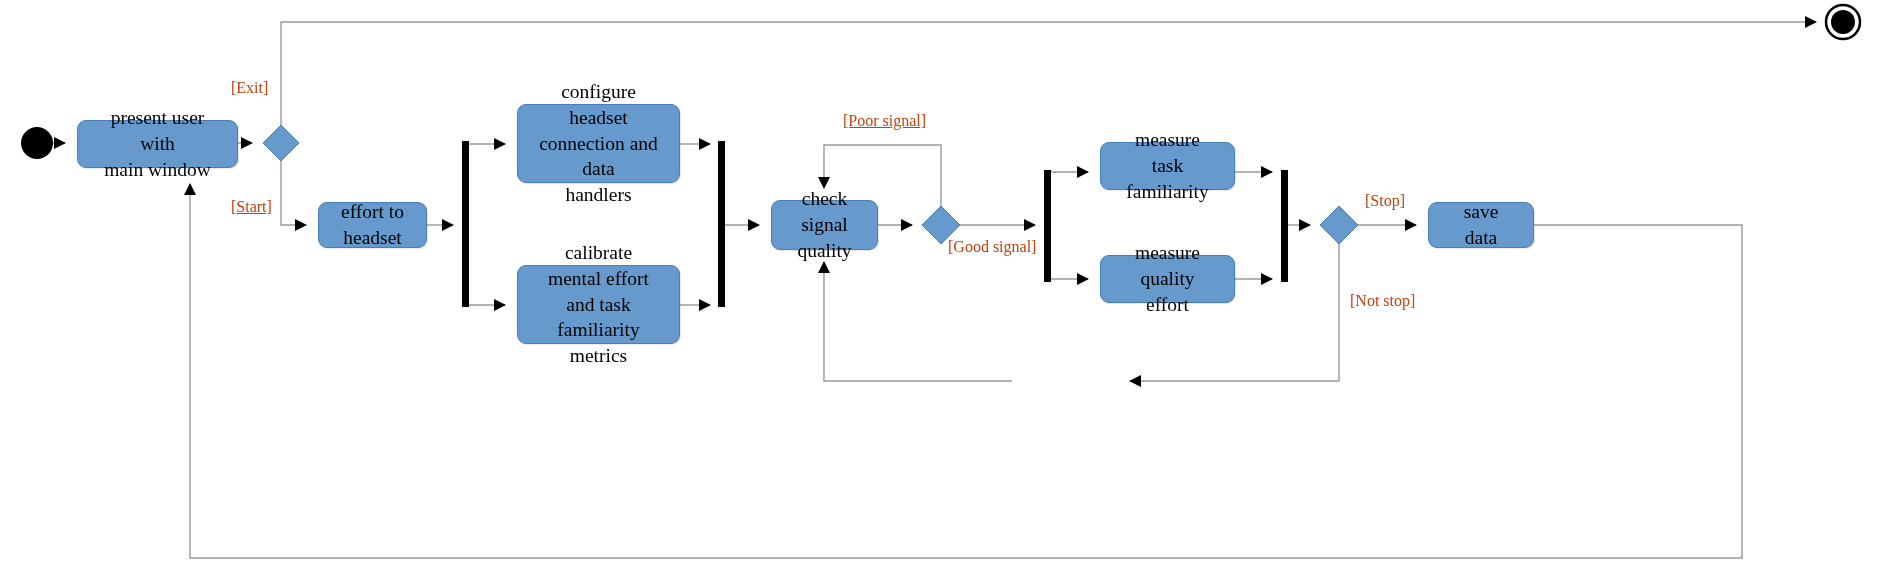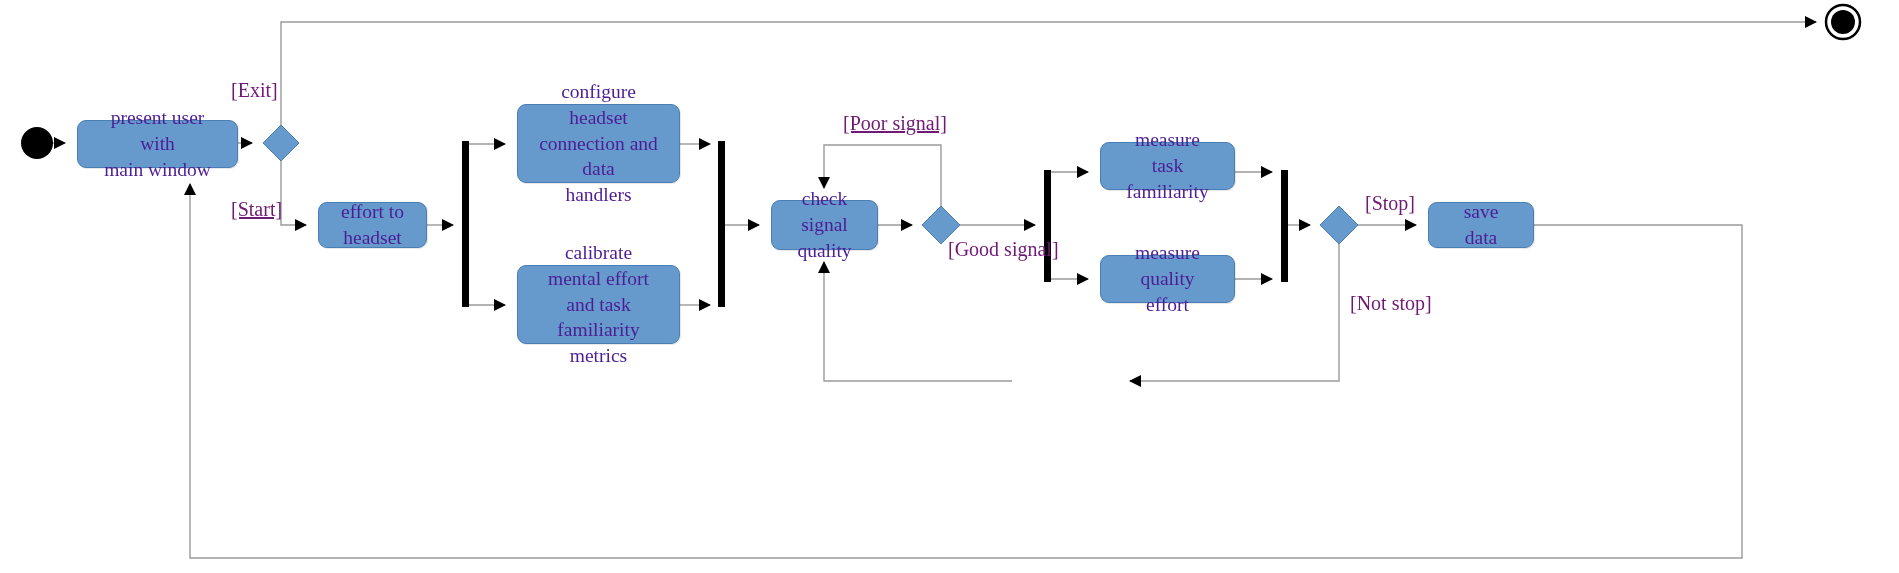--- a/index.html
+++ b/index.html
@@ -38,30 +38,30 @@
   .act-node {
     position: absolute;
     box-sizing: border-box;
     background: #6699cc;
     border: 1px solid #4a7fb5;
     border-radius: 9px;
     display: flex;
     align-items: center;
     justify-content: center;
     text-align: center;
-    color: #4c1d95;
+    color: #000000;
     font-size: 19.5px;
     line-height: 1.32;
     padding: 2px 21px;
     box-shadow: 1px 1px 1px rgba(0,0,0,0.10);
   }
   .edge-label {
     position: absolute;
-    color: #701a75;
-    font-size: 20px;
+    color: #c2410c;
+    font-size: 16px;
     white-space: nowrap;
     line-height: 1;
   }
   .node-text { display: block; }
 </style>
 </head>
 <body>
 
 <div id="canvas">
 

